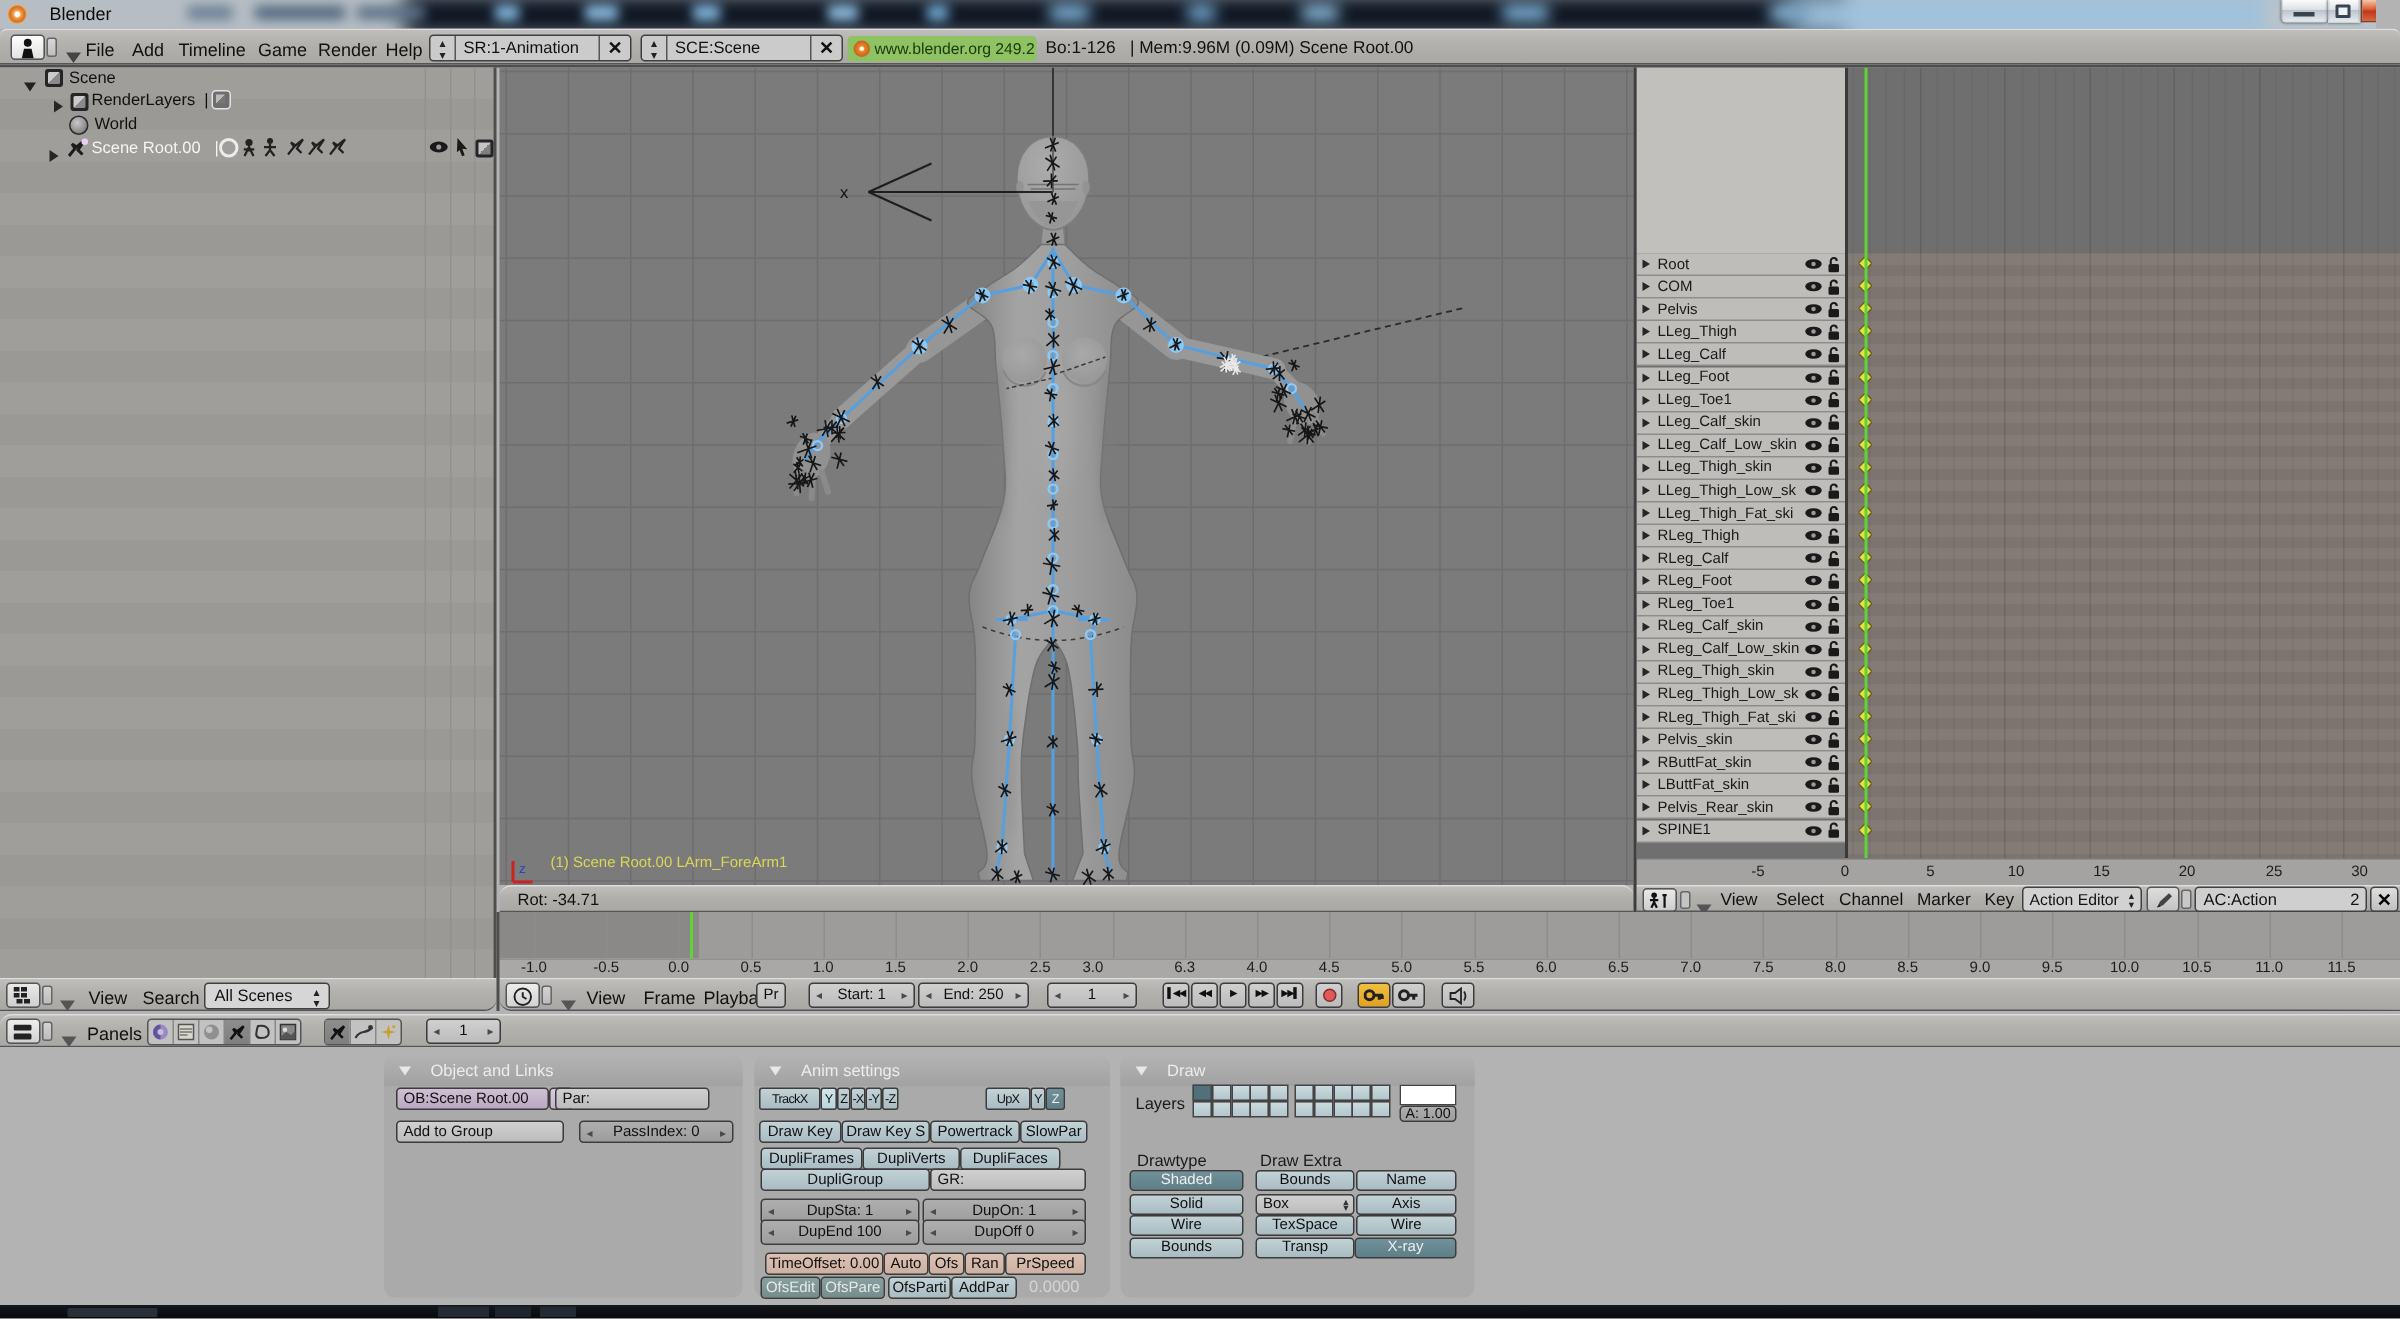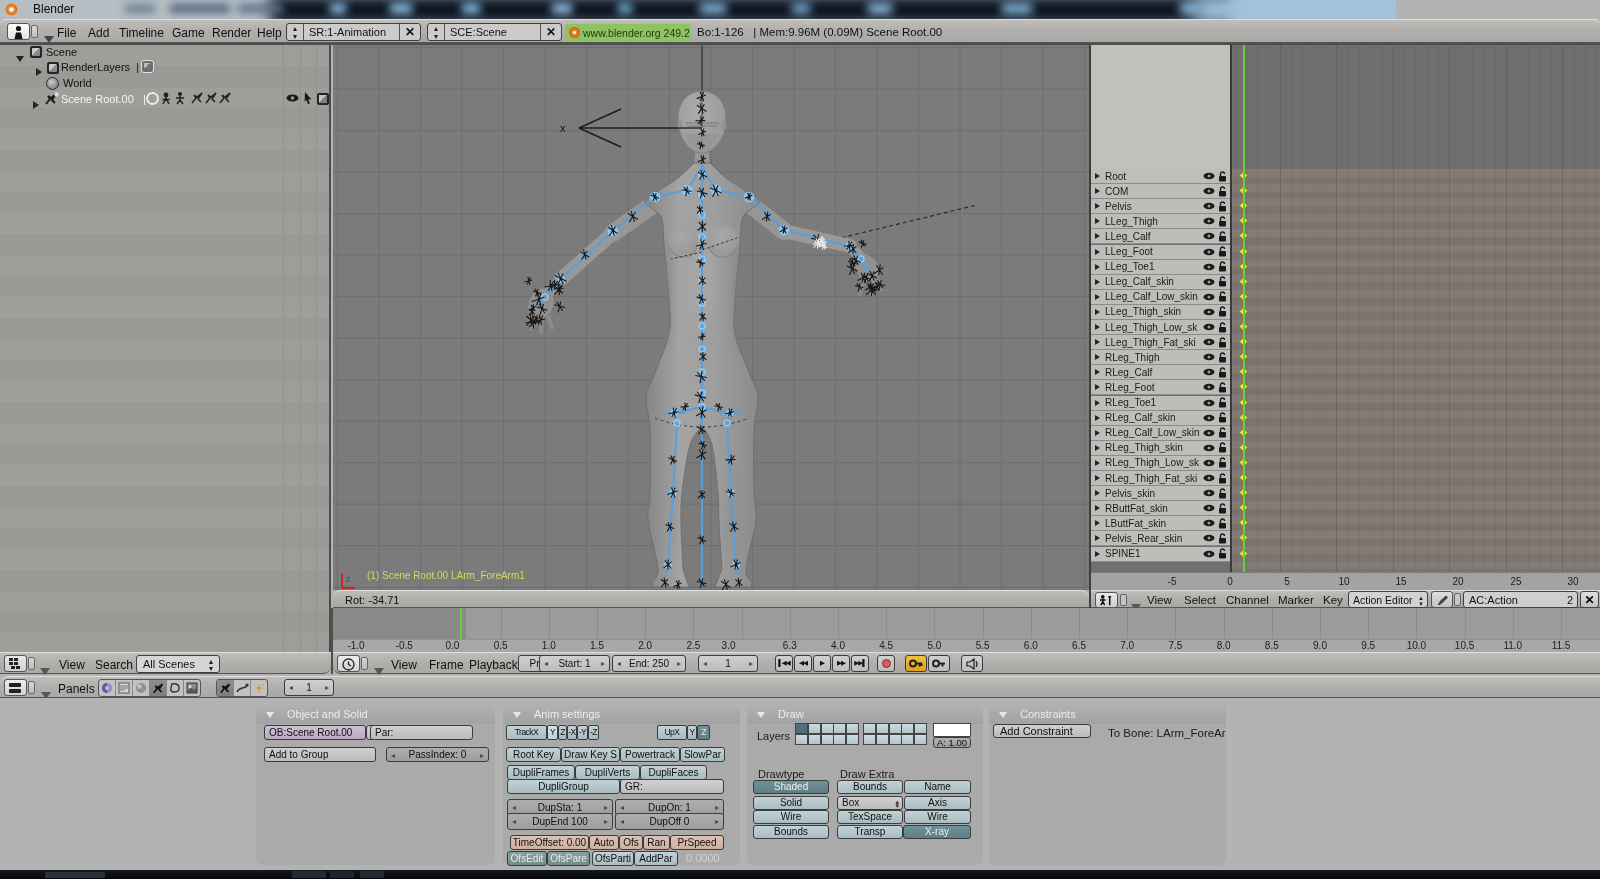--- a/index.html
+++ b/index.html
@@ -13,21 +13,21 @@
 .graybtn{background:linear-gradient(#d0d0d0,#bcbcbc);}
 .numbtn{background:linear-gradient(#aeaeae,#9d9d9d);}
 .pink{background:linear-gradient(#dcc2b4,#cdb0a0);}
 .sage{background:linear-gradient(#88a0a0,#748c8c);color:#e8e8e8;}
 .panelhdr{color:#ececec;font-size:11px;}
 .tri-d{width:0;height:0;border-left:5px solid transparent;border-right:5px solid transparent;border-top:7px solid #3d3d3d;display:inline-block;}
 .tri-r{width:0;height:0;border-top:4px solid transparent;border-bottom:4px solid transparent;border-left:6px solid #262626;display:inline-block;}
 .arrL{color:#4a4a4a;font-size:8px;position:absolute;left:4px;top:4px;}
 .arrR{color:#4a4a4a;font-size:8px;position:absolute;right:4px;top:4px;}
 </style></head><body>
-<div class="abs" style="left:0;top:0;width:1396px;height:19px;background:#b6bec4;overflow:hidden;">
+<div class="abs" style="left:0;top:0;width:1584px;height:19px;background:#b6bec4;overflow:hidden;">
 <div class="abs" style="left:270px;top:-4px;width:960px;height:28px;background:#0b1320;filter:blur(7px);"></div>
 <div class="abs" style="left:1195px;top:-4px;width:340px;height:28px;background:#9fc2de;filter:blur(8px);"></div>
 <div class="abs" style="left:1510px;top:-4px;width:95px;height:28px;background:#b9c3ca;filter:blur(5px);"></div>
 <div class="abs" style="left:125px;top:4px;width:30px;height:9px;background:#6a7f94;filter:blur(4px);"></div>
 <div class="abs" style="left:170px;top:4px;width:60px;height:9px;background:#51677e;filter:blur(4px);"></div>
 <div class="abs" style="left:238px;top:4px;width:45px;height:9px;background:#5d7288;filter:blur(4px);"></div>
 <div class="abs" style="left:330px;top:3px;width:16px;height:11px;background:#7fb2d8;filter:blur(4px);"></div>
 <div class="abs" style="left:390px;top:3px;width:22px;height:11px;background:#85b6da;filter:blur(4px);"></div>
 <div class="abs" style="left:462px;top:3px;width:18px;height:11px;background:#7fb2d8;filter:blur(4px);"></div>
 <div class="abs" style="left:552px;top:3px;width:20px;height:11px;background:#8ab8da;filter:blur(4px);"></div>
@@ -1099,21 +1099,21 @@
 <div class="abs hdrbar" style="left:333px;top:652px;width:1267px;height:22px;border-radius:0 0 0 8px;">
 <div class="abs" style="left:4px;top:2px;width:23px;height:17px;background:linear-gradient(#ededed,#d2d2d2);border:1px solid #555;border-radius:3px;"><svg width="13" height="13" viewBox="0 0 13 13" style="margin:1.5px 0 0 4px;">
         <circle cx="6.5" cy="6.5" r="5.5" fill="none" stroke="#222" stroke-width="1.3"></circle>
         <path d="M6.5 3.5 L6.5 6.5 L9 8" stroke="#222" stroke-width="1.3" fill="none"></path>
       </svg></div>
 <div class="abs" style="left:28px;top:4px;width:7px;height:13px;background:linear-gradient(#d4d4d4,#bcbcbc);border:1px solid #666;border-radius:2px;"></div>
 <div class="abs" style="left:41px;top:8px;"><div class="tri-d" style="border-top-color:#555;"></div></div>
 <div class="menu" style="left:58px;top:5px;">View</div>
 <div class="menu" style="left:96px;top:5px;">Frame</div>
 <div class="menu" style="left:136px;top:5px;">Playback</div>
-<div class="abs bb graybtn" style="left:185px;top:2px;width:33px;height:17px;">Pr</div>
+<div class="abs bb graybtn" style="left:171px;top:2px;width:20px;height:17px;">Pr</div>
 <div class="abs bb graybtn" style="left:206px;top:2px;width:71px;height:17px;font-size:10px;"><span class="arrL">◂</span>Start: 1<span class="arrR">▸</span></div>
 <div class="abs bb graybtn" style="left:279px;top:2px;width:74px;height:17px;font-size:10px;"><span class="arrL">◂</span>End: 250<span class="arrR">▸</span></div>
 <div class="abs bb graybtn" style="left:365px;top:2px;width:60px;height:17px;font-size:10px;"><span class="arrL">◂</span>1<span class="arrR">▸</span></div>
 <div class="abs bb graybtn" style="left:442px;top:2px;width:18px;height:17px;font-size:6.5px;letter-spacing:-1px;">▌◀◀</div>
 <div class="abs bb graybtn" style="left:461px;top:2px;width:18px;height:17px;font-size:6.5px;letter-spacing:-1px;">◀◀</div>
 <div class="abs bb graybtn" style="left:480px;top:2px;width:18px;height:17px;font-size:6.5px;letter-spacing:-1px;">▶</div>
 <div class="abs bb graybtn" style="left:499px;top:2px;width:18px;height:17px;font-size:6.5px;letter-spacing:-1px;">▶▶</div>
 <div class="abs bb graybtn" style="left:518px;top:2px;width:18px;height:17px;font-size:6.5px;letter-spacing:-1px;">▶▶▌</div>
 <div class="abs bb graybtn" style="left:544px;top:2px;width:18px;height:17px;">
       <div style="width:9px;height:9px;border-radius:50%;background:#e05858;border:1px solid #803030;"></div>
@@ -1203,39 +1203,39 @@
         <svg width="12" height="12" viewBox="0 0 12 12">
           <path d="M6 1 L7 5 L11 6 L7 7 L6 11 L5 7 L1 6 L5 5 Z" fill="#c8a030"></path>
           <circle cx="9.5" cy="2.5" r="1" fill="#c8a030"></circle>
         </svg>
       </div>
 </div>
 <div class="abs bb graybtn" style="left:284px;top:2px;width:50px;height:17px;font-size:10px;"><span class="arrL">◂</span>1<span class="arrR">▸</span></div>
 </div>
 <div class="abs" style="left:0;top:698px;width:1600px;height:172px;background:#b3b3b3;" id="bt">
 <div class="abs" style="left:256px;top:6px;width:239px;height:161px;background:#aaaaaa;border-radius:7px;">
-      <div class="abs" style="left:0;top:0;width:239px;height:20px;background:linear-gradient(#b2b2b2,#a2a2a2);border-radius:7px 7px 0 0;"><div class="tri-d" style="border-top-color:#e8e8e8;margin:6px 0 0 10px;border-left-width:4.5px;border-right-width:4.5px;border-top-width:6px;"></div><span class="panelhdr" style="position:absolute;left:31px;top:4px;">Object and Solid</span></div>
+      <div class="abs" style="left:0;top:0;width:239px;height:20px;background:linear-gradient(#b2b2b2,#a2a2a2);border-radius:7px 7px 0 0;"><div class="tri-d" style="border-top-color:#e8e8e8;margin:6px 0 0 10px;border-left-width:4.5px;border-right-width:4.5px;border-top-width:6px;"></div><span class="panelhdr" style="position:absolute;left:31px;top:4px;">Object and Links</span></div>
 <div class="abs bb" style="left:8px;top:21px;width:102px;height:15px;background:linear-gradient(#cfc0d4,#bba8c2);justify-content:flex-start;padding-left:4px;">OB:Scene Root.00</div>
 <div class="abs bb" style="left:110px;top:21px;width:16px;height:15px;background:linear-gradient(#d8cde0,#c4b4cc);">F</div>
 <div class="abs bb graybtn" style="left:114px;top:21px;width:103px;height:15px;justify-content:flex-start;padding-left:4px;">Par:</div>
 <div class="abs bb graybtn" style="left:8px;top:43px;width:112px;height:15px;justify-content:flex-start;padding-left:4px;">Add to Group</div>
 <div class="abs bb numbtn" style="left:130px;top:43px;width:103px;height:15px;"><span class="arrL">◂</span>PassIndex: 0<span class="arrR">▸</span></div>
 </div>
 <div class="abs" style="left:503px;top:6px;width:237px;height:161px;background:#aaaaaa;border-radius:7px;">
       <div class="abs" style="left:0;top:0;width:237px;height:20px;background:linear-gradient(#b2b2b2,#a2a2a2);border-radius:7px 7px 0 0;"><div class="tri-d" style="border-top-color:#e8e8e8;margin:6px 0 0 10px;border-left-width:4.5px;border-right-width:4.5px;border-top-width:6px;"></div><span class="panelhdr" style="position:absolute;left:31px;top:4px;">Anim settings</span></div>
 <div class="abs bb teal" style="left:3px;top:21px;width:41px;height:15px;font-size:8.5px;letter-spacing:-0.5px;border-radius:2px;">TrackX</div>
 <div class="abs bb cyansel" style="left:44px;top:21px;width:11px;height:15px;font-size:8.5px;letter-spacing:-0.5px;border-radius:2px;">Y</div>
 <div class="abs bb teal" style="left:55px;top:21px;width:9px;height:15px;font-size:8.5px;letter-spacing:-0.5px;border-radius:2px;">Z</div>
 <div class="abs bb teal" style="left:64px;top:21px;width:10px;height:15px;font-size:8.5px;letter-spacing:-0.5px;border-radius:2px;">-X</div>
 <div class="abs bb teal" style="left:74px;top:21px;width:11px;height:15px;font-size:8.5px;letter-spacing:-0.5px;border-radius:2px;">-Y</div>
 <div class="abs bb teal" style="left:85px;top:21px;width:11px;height:15px;font-size:8.5px;letter-spacing:-0.5px;border-radius:2px;">-Z</div>
 <div class="abs bb teal" style="left:154px;top:21px;width:30px;height:15px;font-size:8.5px;letter-spacing:-0.5px;border-radius:2px;">UpX</div>
 <div class="abs bb teal" style="left:184px;top:21px;width:10px;height:15px;font-size:8.5px;letter-spacing:-0.5px;border-radius:2px;">Y</div>
 <div class="abs bb tealsel" style="left:194px;top:21px;width:13px;height:15px;font-size:8.5px;letter-spacing:-0.5px;border-radius:2px;">Z</div>
-<div class="abs bb teal" style="left:3px;top:43px;width:55px;height:15px;">Root Key</div>
+<div class="abs bb teal" style="left:3px;top:43px;width:55px;height:15px;">Draw Key</div>
 <div class="abs bb teal" style="left:58px;top:43px;width:59px;height:15px;">Draw Key S</div>
 <div class="abs bb teal" style="left:117px;top:43px;width:60px;height:15px;">Powertrack</div>
 <div class="abs bb teal" style="left:177px;top:43px;width:45px;height:15px;">SlowPar</div>
 <div class="abs bb teal" style="left:4px;top:61px;width:68px;height:15px;">DupliFrames</div>
 <div class="abs bb teal" style="left:72px;top:61px;width:65px;height:15px;">DupliVerts</div>
 <div class="abs bb teal" style="left:137px;top:61px;width:67px;height:15px;">DupliFaces</div>
 <div class="abs bb teal" style="left:4px;top:75px;width:113px;height:15px;">DupliGroup</div>
 <div class="abs bb graybtn" style="left:117px;top:75px;width:104px;height:15px;justify-content:flex-start;padding-left:4px;">GR:</div>
 <div class="abs bb numbtn" style="left:4px;top:95px;width:106px;height:17px;font-size:10px;"><span class="arrL">◂</span>DupSta: 1<span class="arrR">▸</span></div>
 <div class="abs bb numbtn" style="left:112px;top:95px;width:109px;height:17px;font-size:10px;"><span class="arrL">◂</span>DupOn: 1<span class="arrR">▸</span></div>
@@ -1285,23 +1285,18 @@
 <div class="abs bb teal" style="left:6px;top:121px;width:76px;height:14px;">Bounds</div>
 <div class="abs bb teal" style="left:90px;top:76px;width:66px;height:14px;">Bounds</div>
 <div class="abs bb teal" style="left:157px;top:76px;width:67px;height:14px;">Name</div>
 <div class="abs bb graybtn" style="left:90px;top:92px;width:66px;height:14px;justify-content:flex-start;padding-left:4px;">Box<span style="position:absolute;right:3px;top:3px;font-size:7px;color:#333;line-height:4px;">▴<br>▾</span></div>
 <div class="abs bb teal" style="left:157px;top:92px;width:67px;height:14px;">Axis</div>
 <div class="abs bb teal" style="left:90px;top:106px;width:66px;height:14px;">TexSpace</div>
 <div class="abs bb teal" style="left:157px;top:106px;width:67px;height:14px;">Wire</div>
 <div class="abs bb teal" style="left:90px;top:121px;width:66px;height:14px;">Transp</div>
 <div class="abs bb tealsel" style="left:156px;top:121px;width:68px;height:14px;">X-ray</div>
 </div>
-<div class="abs" style="left:989px;top:6px;width:237px;height:161px;background:#aaaaaa;border-radius:7px;">
-      <div class="abs" style="left:0;top:0;width:237px;height:20px;background:linear-gradient(#b2b2b2,#a2a2a2);border-radius:7px 7px 0 0;"><div class="tri-d" style="border-top-color:#e8e8e8;margin:6px 0 0 10px;border-left-width:4.5px;border-right-width:4.5px;border-top-width:6px;"></div><span class="panelhdr" style="position:absolute;left:31px;top:4px;">Constraints</span></div>
-<div class="abs bb graybtn" style="left:4px;top:20px;width:98px;height:14px;justify-content:flex-start;padding-left:6px;font-size:11px;">Add Constraint</div>
-<div class="abs" style="left:119px;top:23px;font-size:11.5px;color:#1a1a1a;white-space:nowrap;">To Bone: LArm_ForeAr</div>
-</div>
 </div>
 <div class="abs" style="left:0;top:870px;width:1600px;height:9px;background:linear-gradient(#15181c,#06080a);">
 <div class="abs" style="left:45px;top:2px;width:60px;height:6px;background:#2a3038;border-radius:1px;"></div>
 <div class="abs" style="left:292px;top:1px;width:34px;height:7px;background:#232a33;"></div>
 <div class="abs" style="left:330px;top:1px;width:24px;height:7px;background:#1d242c;"></div>
 <div class="abs" style="left:360px;top:1px;width:24px;height:7px;background:#232a33;"></div>
 </div>
 </body></html>

